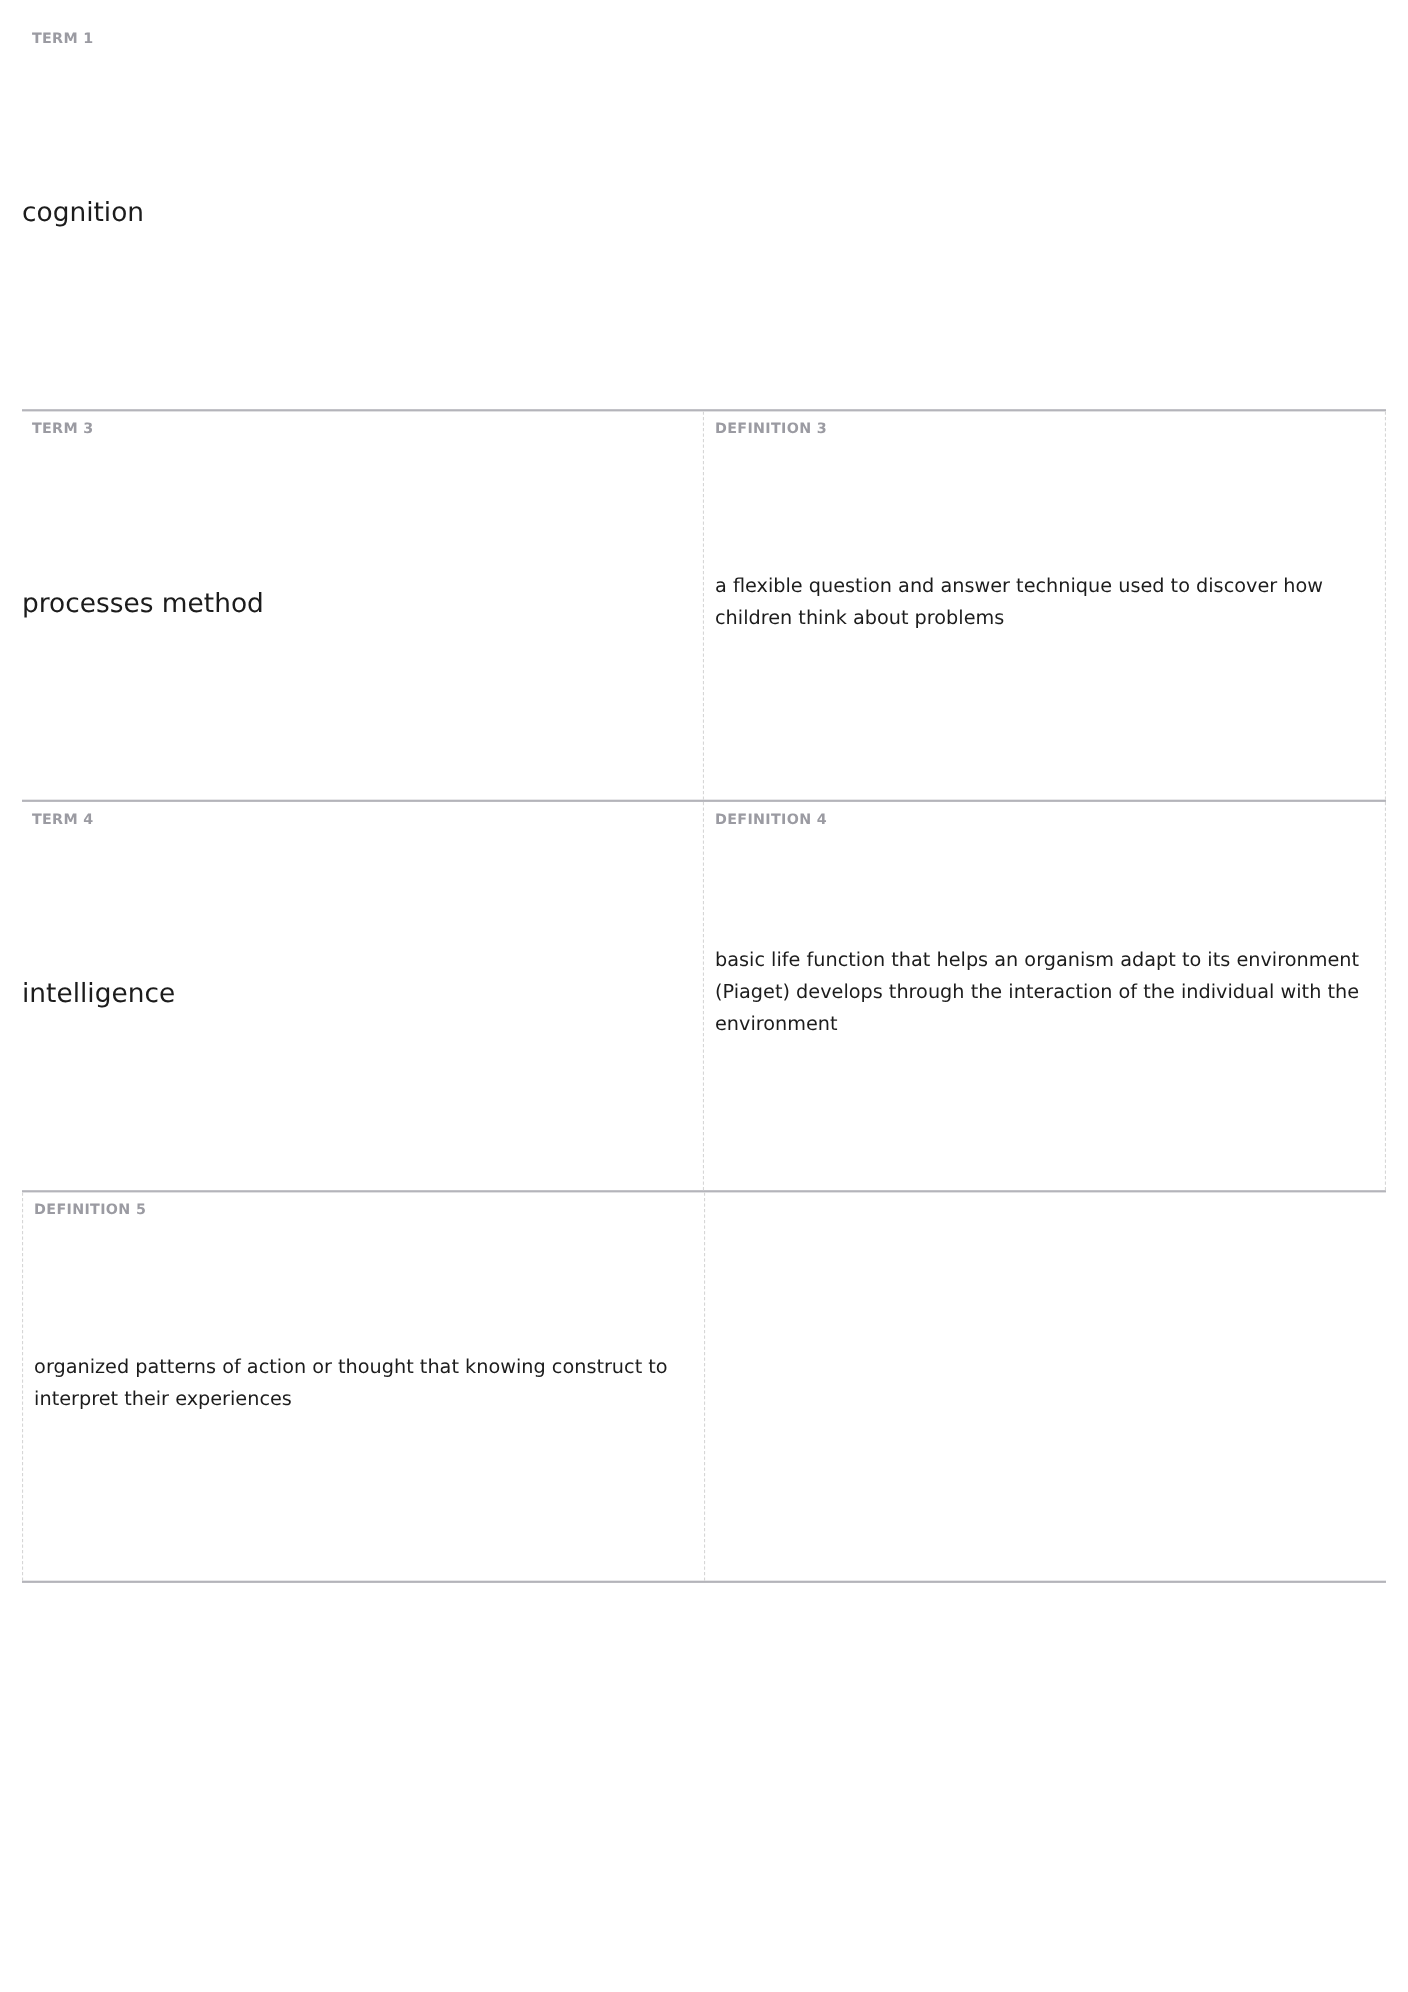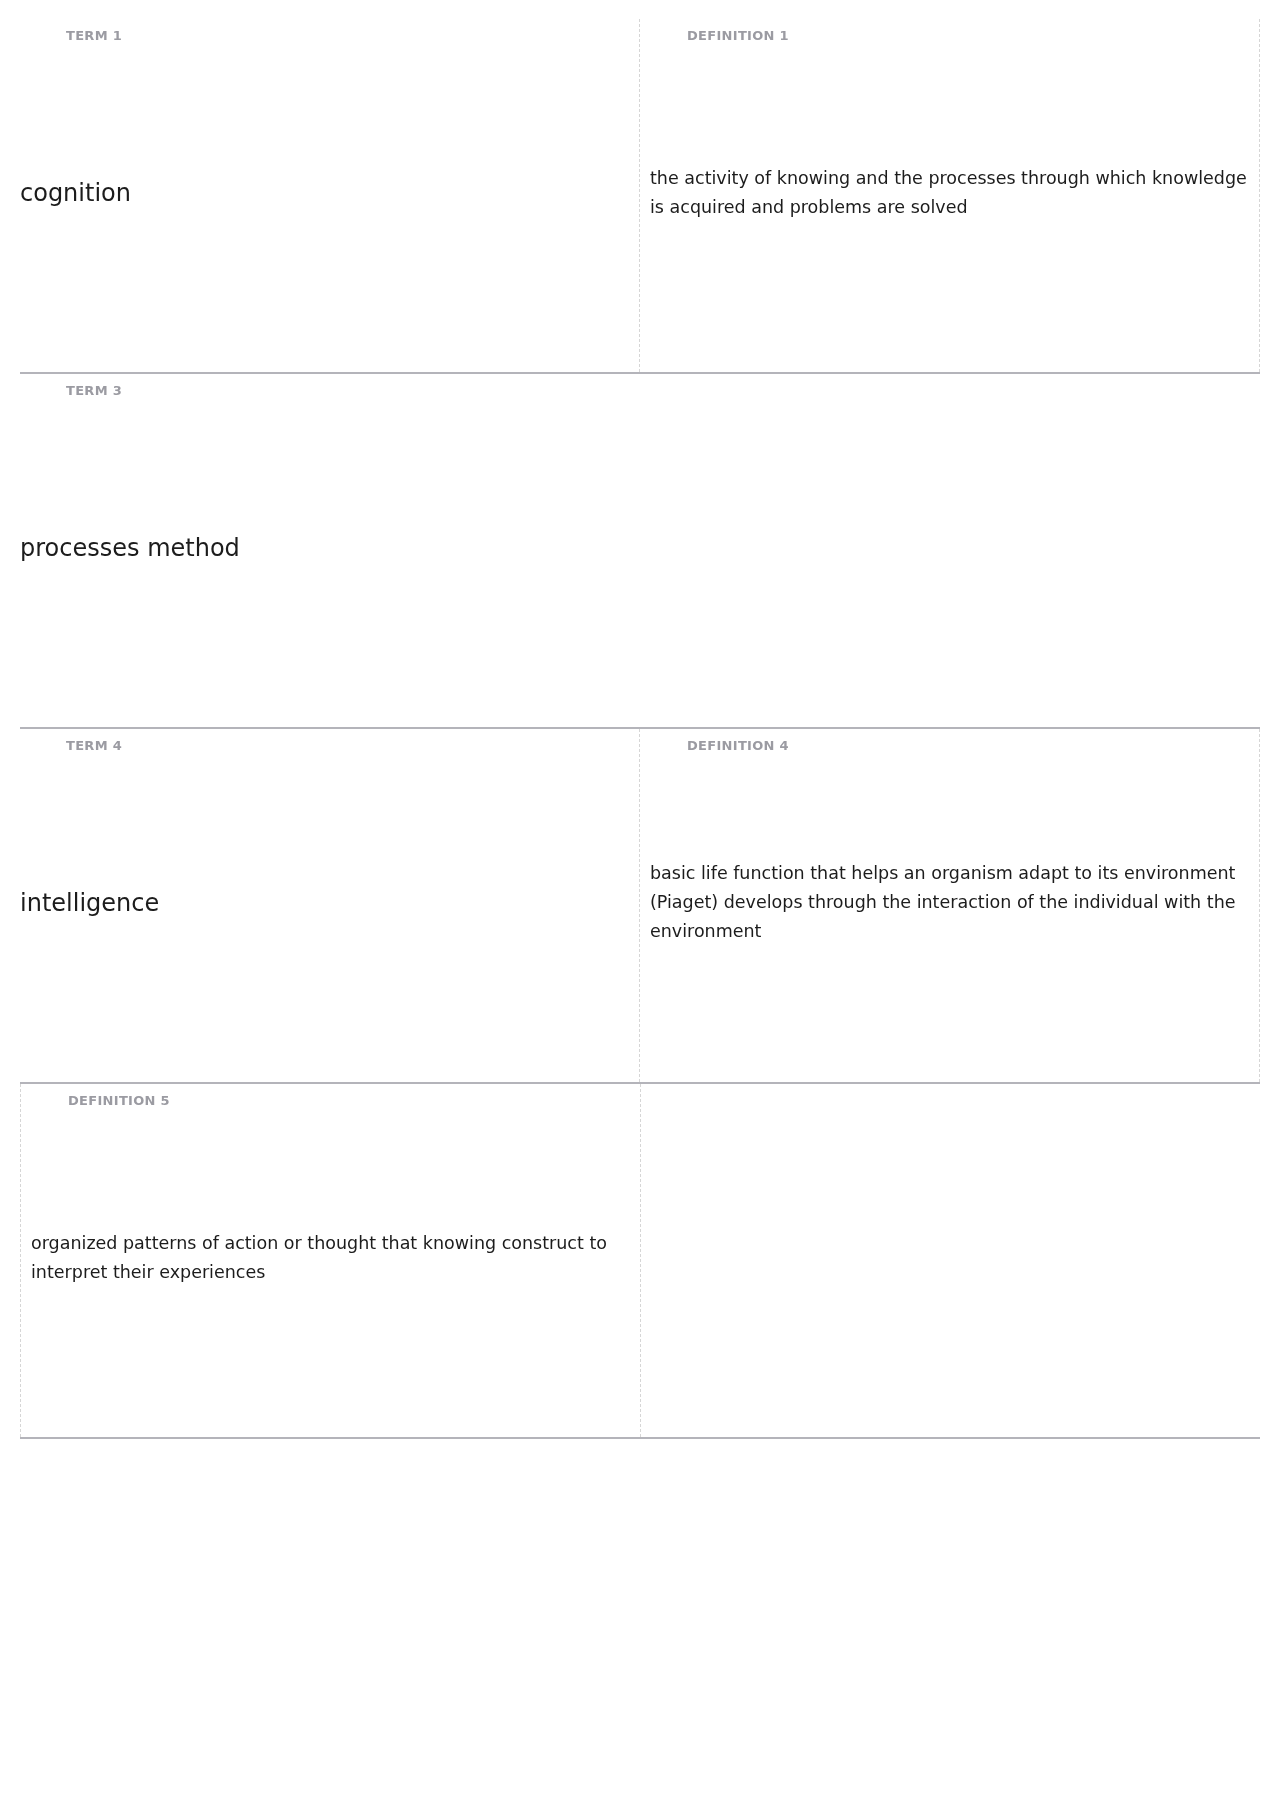--- a/index.html
+++ b/index.html
@@ -42,21 +42,20 @@
     .cell-label {
       position: absolute;
       top: 9px;
       left: 9px;
       font-family: "DejaVu Sans", sans-serif;
       font-weight: bold;
       font-size: 13px;
       letter-spacing: 0.3px;
       color: #9b9ba2;
       line-height: 16px;
-      margin-left: 37px;
     }
     .def-cell .cell-label {
       left: 10px;
     }
     .cell-body {
       position: absolute;
       left: 0;
       right: 0;
       top: 0;
       bottom: 0;
@@ -85,34 +84,34 @@
 
 <div class="sheet">
 
   <div class="card-row">
     <div class="cell term-cell">
       <div class="cell-label">TERM 1</div>
       <div class="cell-body">
         <div class="term-text">cognition</div>
       </div>
     </div>
-    <div class="cell def-cell">
-      <div class="cell-label">DEFINITION 1</div>
-      <div class="cell-body">
-        <div class="def-text">the activity of knowing and the processes through which knowledge is acquired and problems are solved</div>
-      </div>
-    </div>
   </div>
 
 
   <div class="card-row">
     <div class="cell term-cell">
       <div class="cell-label">TERM 3</div>
       <div class="cell-body">
         <div class="term-text">processes method</div>
+      </div>
+    </div>
+    <div class="cell def-cell">
+      <div class="cell-label">DEFINITION 3</div>
+      <div class="cell-body">
+        <div class="def-text">a flexible question and answer technique used to discover how children think about problems</div>
       </div>
     </div>
   </div>
 
   <div class="card-row">
     <div class="cell term-cell">
       <div class="cell-label">TERM 4</div>
       <div class="cell-body">
         <div class="term-text">intelligence</div>
       </div>

